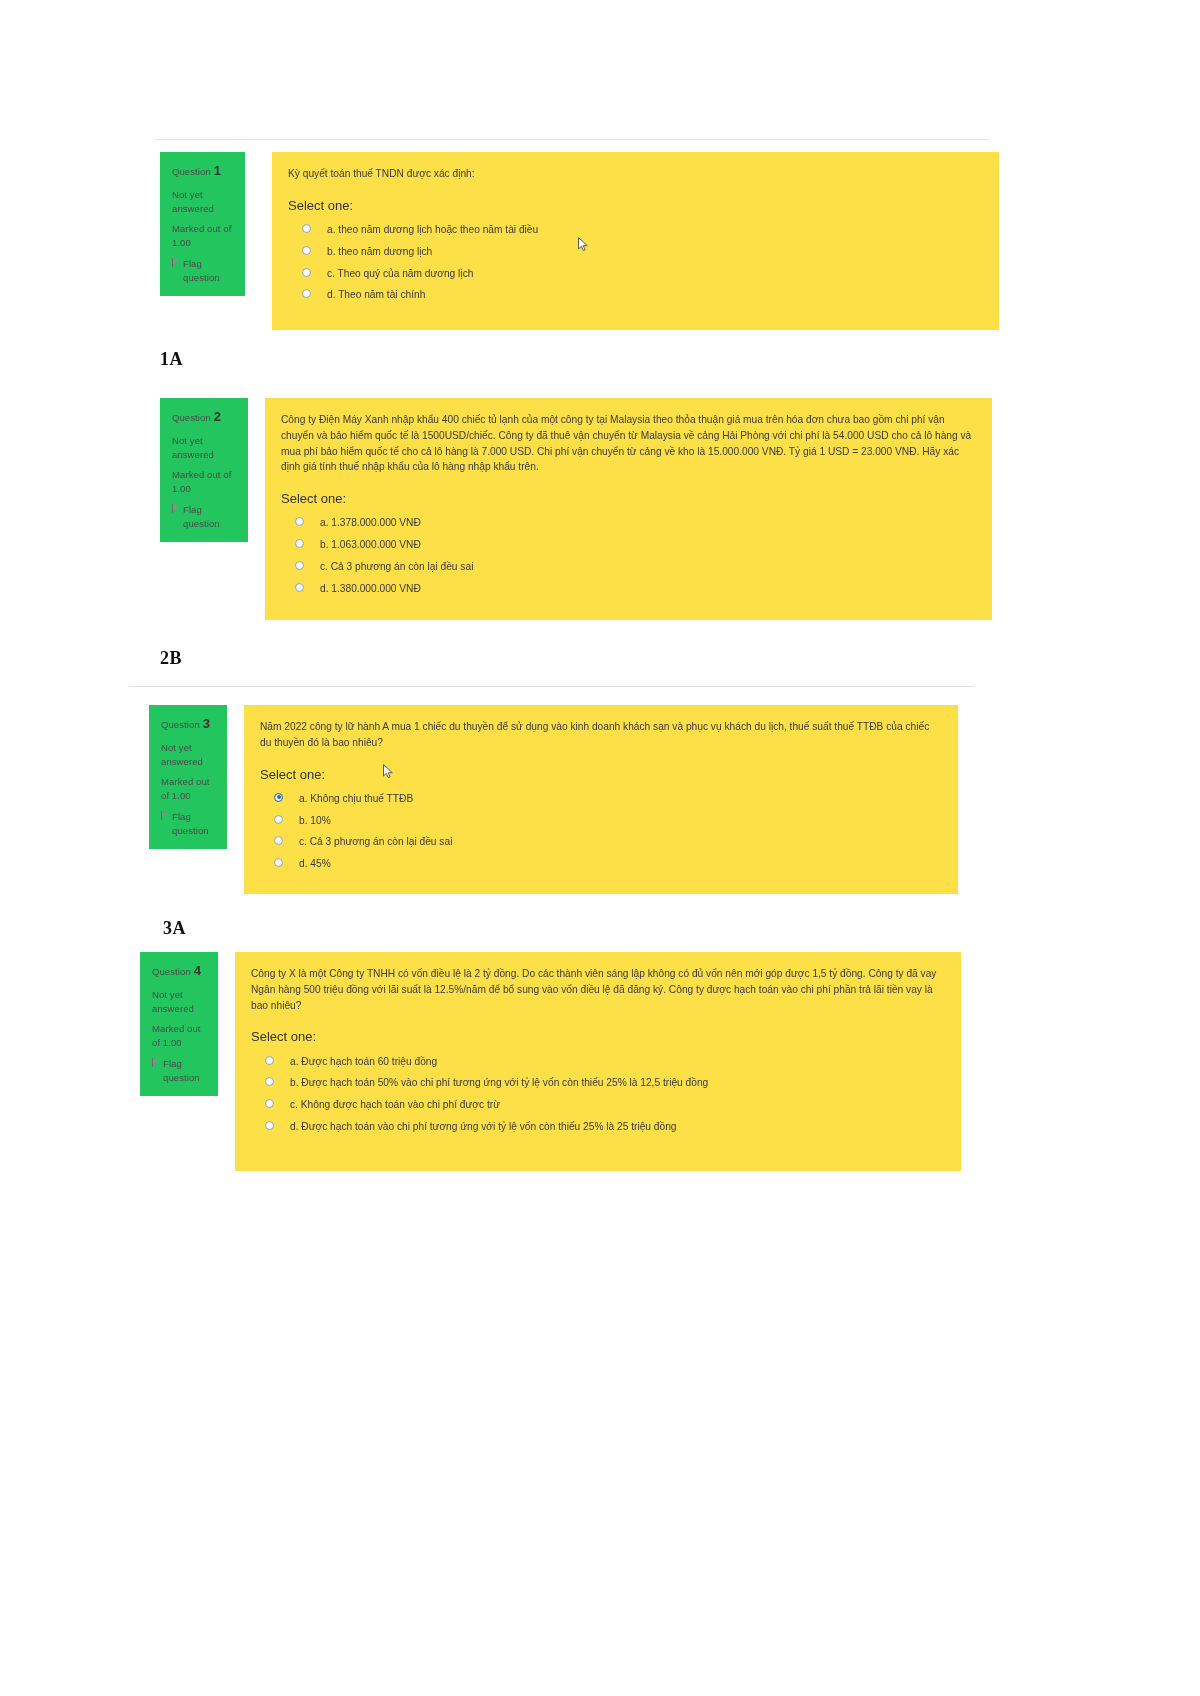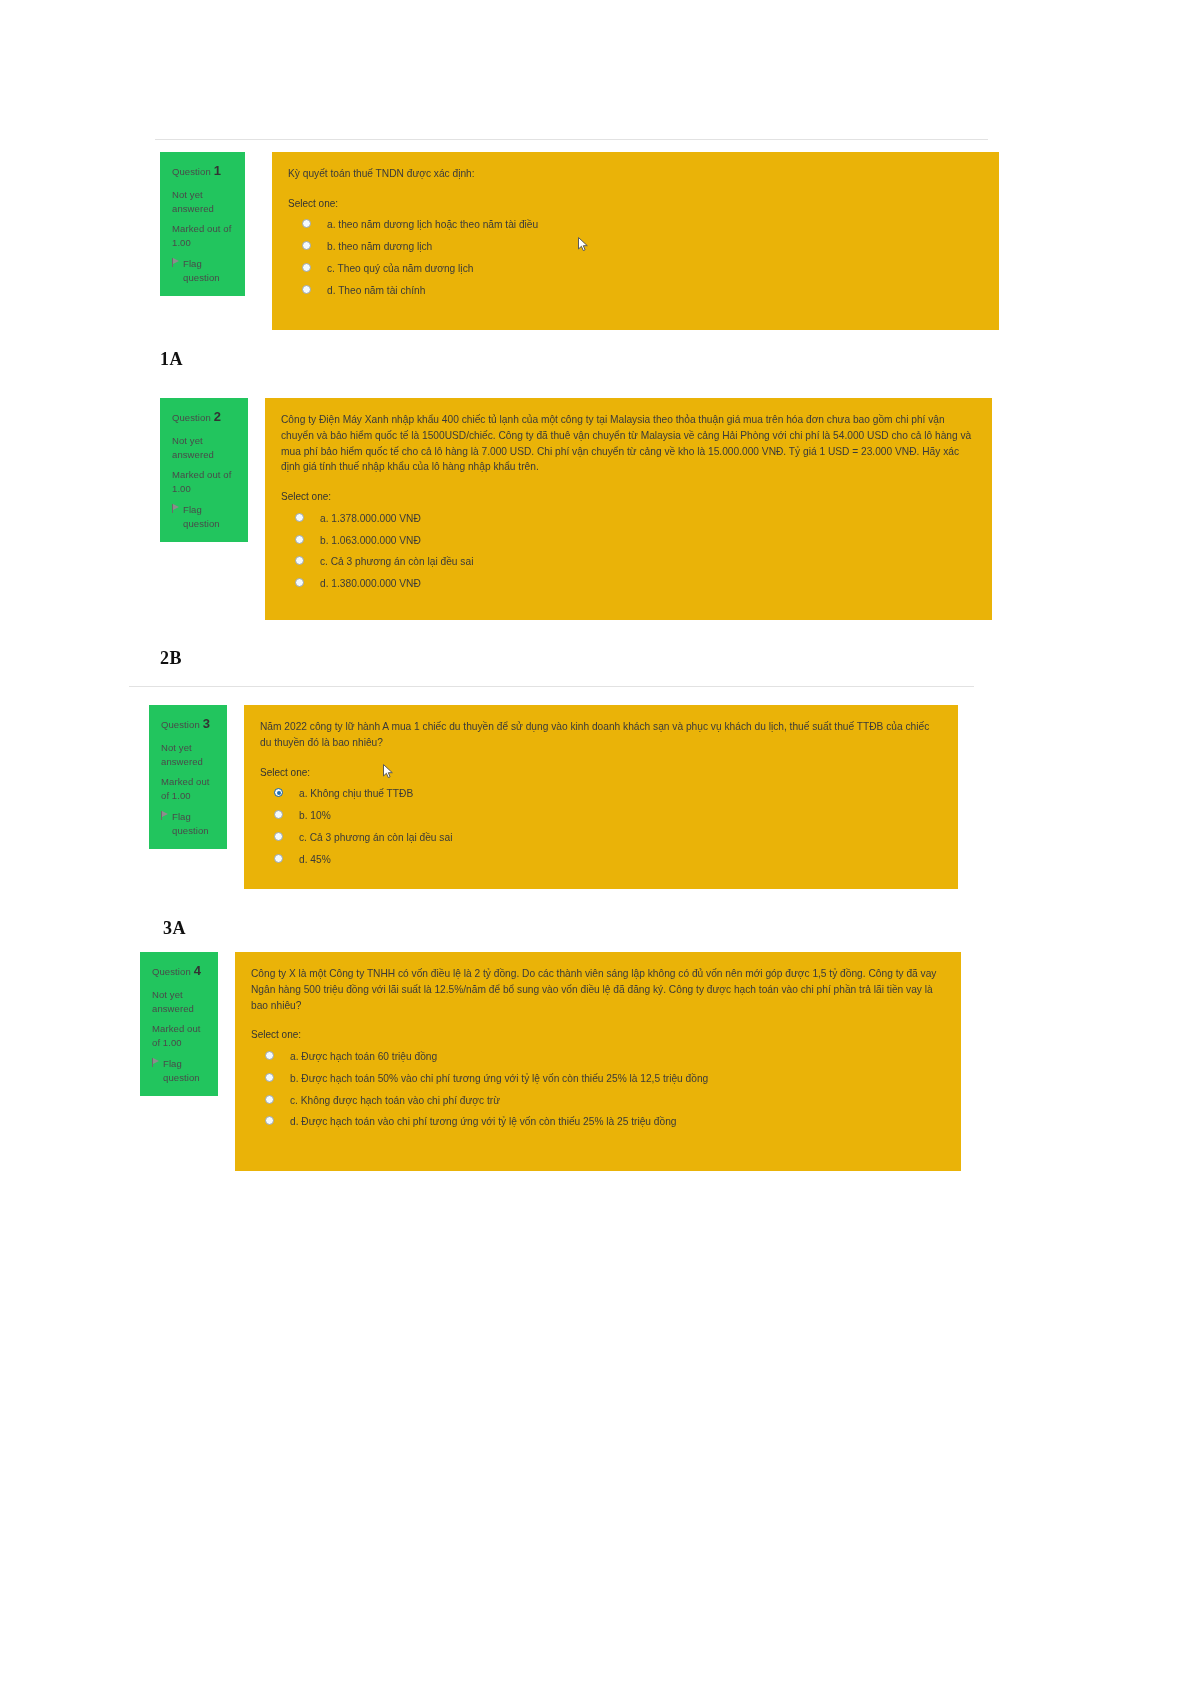--- a/index.html
+++ b/index.html
@@ -93,34 +93,34 @@
     content: "";
     position: absolute;
     left: 1px; top: 0;
     border-top: 3.5px solid transparent;
     border-bottom: 3.5px solid transparent;
     border-left: 6px solid #8d8d8d;
   }
 
   
   .qbody {
-    background: #eab308;
+    background: #fde047;
     box-sizing: border-box;
     padding: 14px 16px 16px 16px;
     font-size: 10.2px;
     line-height: 1.55;
     color: #3a3a3a;
   }
   .qtext {
     margin: 0 0 14px 0;
     text-align: left;
   }
   .select-one {
     margin: 0 0 6px 0;
-    font-size: 10px;
+    font-size: 13px;
     color: #333;
   }
   .options { margin: 0; padding: 0; list-style: none; }
   .opt {
     display: flex;
     align-items: flex-start;
     margin: 0 0 6px 0;
   }
   .radio {
     flex: 0 0 auto;

